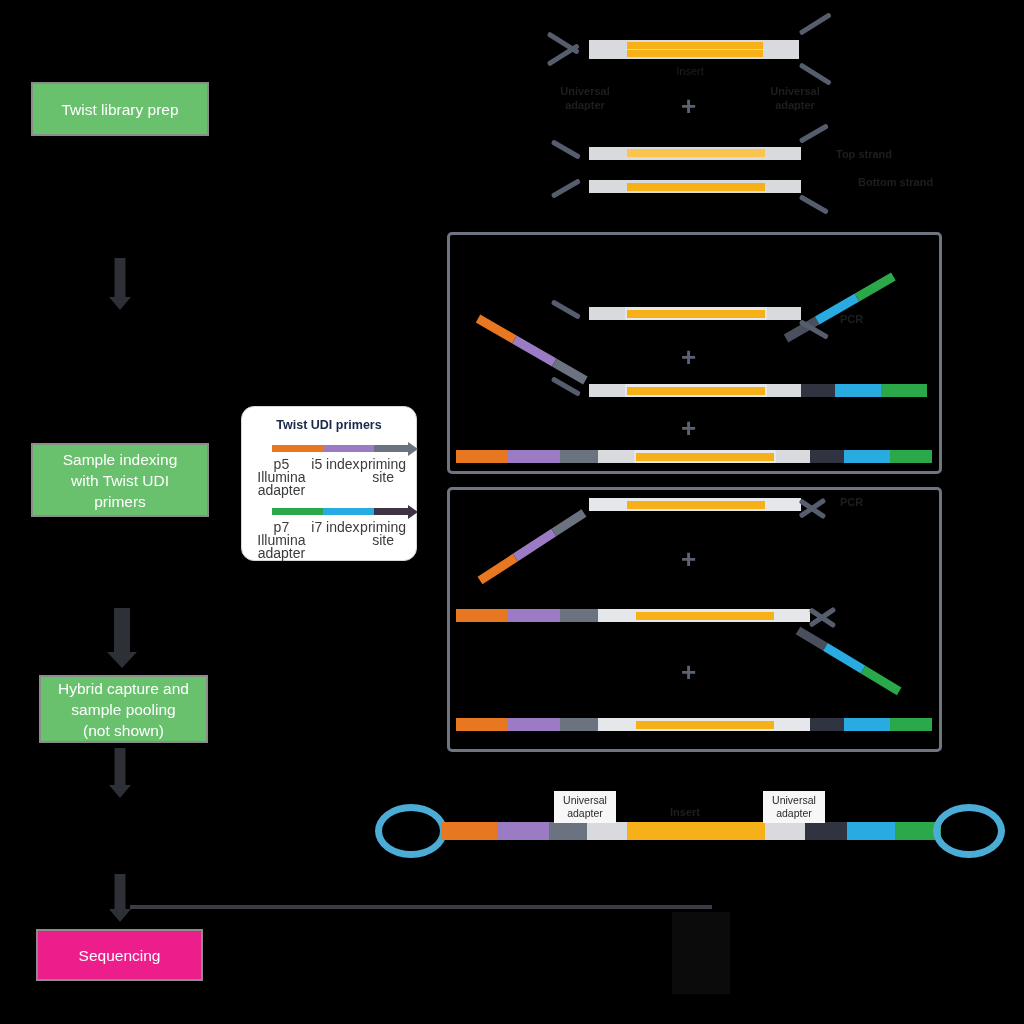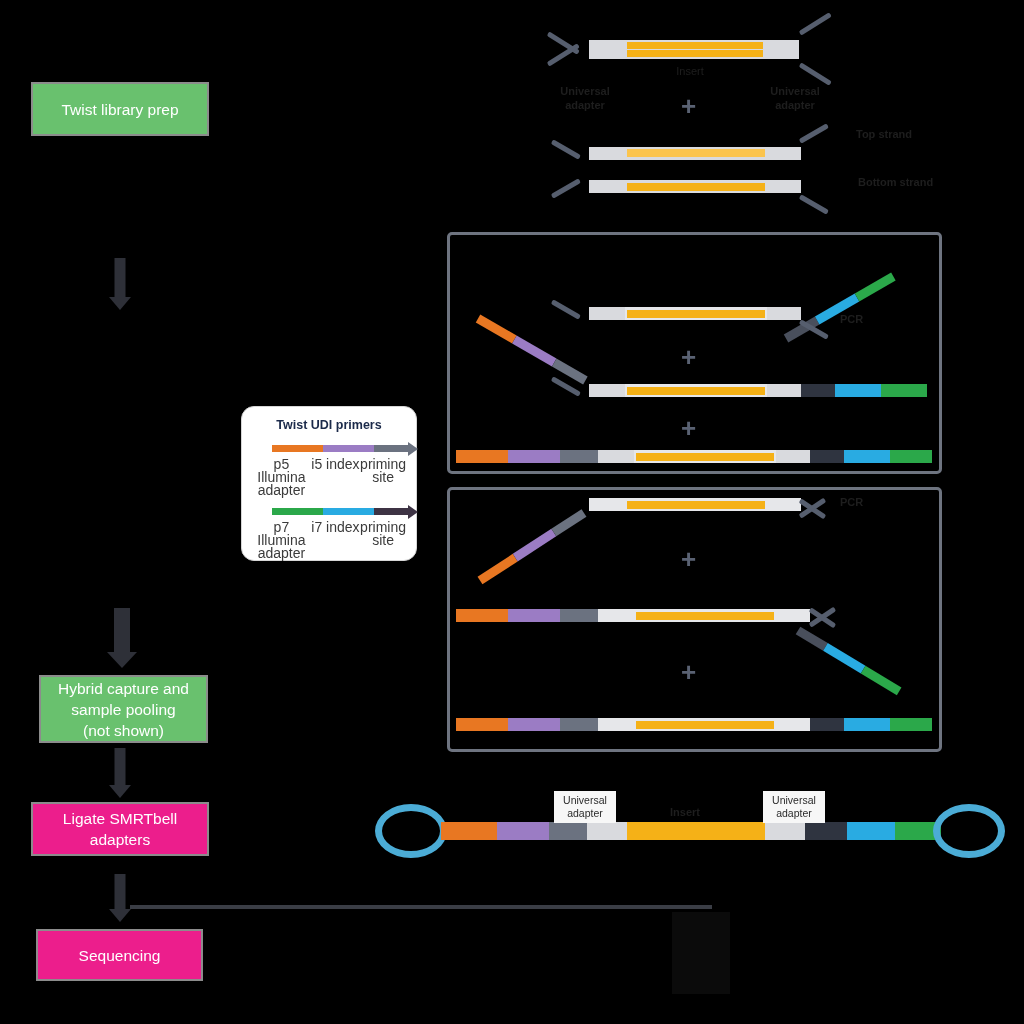--- a/index.html
+++ b/index.html
@@ -105,41 +105,42 @@
 
   <div class="step green" style="left:31px;top:82px;width:178px;height:54px;">
     <span>Twist library prep</span>
   </div>
 
   <div class="arrow" style="left:100px;top:258px;width:40px;height:52px;">
     <div class="shaft" style="width:11px;height:40px;"></div>
     <div class="head"></div>
   </div>
 
+  <div class="step green" style="left:31px;top:443px;width:178px;height:74px;flex-direction:column;">
+    <span>Sample indexing</span>
+    <span>with Twist UDI</span>
+    <span>primers</span>
+  </div>
 
   <div class="arrow thick" style="left:100px;top:608px;width:44px;height:60px;">
     <div class="shaft" style="width:16px;height:44px;"></div>
     <div class="head"></div>
   </div>
 
   <div class="step green" style="left:39px;top:675px;width:169px;height:68px;flex-direction:column;">
     <span>Hybrid capture and</span>
     <span>sample pooling</span>
     <span>(not shown)</span>
   </div>
 
   <div class="arrow" style="left:100px;top:748px;width:40px;height:50px;">
     <div class="shaft" style="width:11px;height:38px;"></div>
     <div class="head"></div>
   </div>
 
-  <div class="step pink" style="left:31px;top:802px;width:178px;height:54px;flex-direction:column;">
-    <span>Ligate SMRTbell</span>
-    <span>adapters</span>
-  </div>
 
   <div class="arrow" style="left:100px;top:874px;width:40px;height:48px;">
     <div class="shaft" style="width:11px;height:36px;"></div>
     <div class="head"></div>
   </div>
 
   <div class="step pink" style="left:36px;top:929px;width:167px;height:52px;">
     <span>Sequencing</span>
   </div>
 
@@ -225,21 +226,21 @@
     <div class="abs" style="left:37px;top:12px;width:212px;height:13px;">
       <div class="abs" style="left:0;top:0;width:36px;height:13px;background:#d9dade;"></div>
       <div class="abs" style="left:36px;top:0;width:142px;height:13px;background:#d9dade;"></div>
       <div class="abs" style="left:38px;top:2px;width:138px;height:8px;background:#fbc44d;"></div>
       <div class="abs" style="left:178px;top:0;width:34px;height:13px;background:#d9dade;"></div>
     </div>
     <div class="fork" style="left:246px;top:0;width:40px;height:32px;">
       <span style="left:2px;top:4px;width:32px;transform:rotate(-30deg);transform-origin:left center;"></span>
     </div>
   </div>
-  <div class="dimtext b" style="left:836px;top:127px;width:90px;text-align:left;margin-left:20px;">Top strand</div>
+  <div class="dimtext b" style="left:836px;top:147px;width:90px;text-align:left;">Top strand</div>
 
   <div class="abs" style="left:552px;top:170px;width:300px;height:32px;">
     <div class="fork" style="left:0;top:0;width:40px;height:32px;">
       <span style="left:0;top:24px;width:32px;transform:rotate(-30deg);transform-origin:left center;"></span>
     </div>
     <div class="abs" style="left:37px;top:10px;width:212px;height:13px;">
       <div class="abs" style="left:0;top:0;width:36px;height:13px;background:#d9dade;"></div>
       <div class="abs" style="left:36px;top:0;width:142px;height:13px;background:#d9dade;"></div>
       <div class="abs" style="left:38px;top:3px;width:138px;height:8px;background:#f5b117;"></div>
       <div class="abs" style="left:178px;top:0;width:34px;height:13px;background:#d9dade;"></div>

